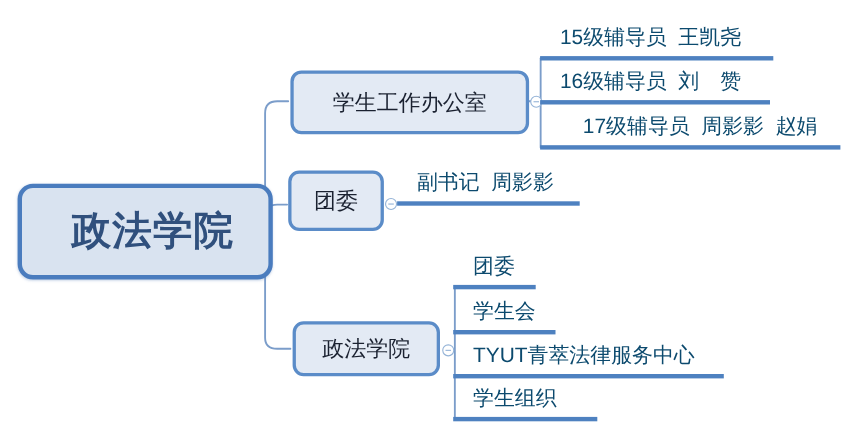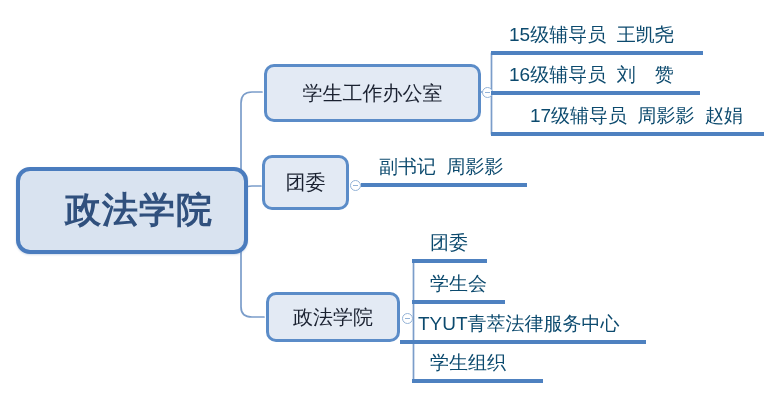--- a/index.html
+++ b/index.html
@@ -82,16 +82,16 @@
   </div>
 
   <div class="leaf" style="left:491px;top:23px;width:212px;">15级辅导员  王凯尧</div>
   <div class="leaf" style="left:491px;top:63px;width:209px;">16级辅导员  刘　赞</div>
   <div class="leaf" style="left:491px;top:104px;width:273px;text-align:center;">17级辅导员  周影影  赵娟</div>
 
   <div class="leaf" style="left:361px;top:155px;width:166px;">副书记  周影影</div>
 
   <div class="leaf" style="left:412px;top:231px;width:75px;">团委</div>
   <div class="leaf" style="left:412px;top:272px;width:93px;">学生会</div>
-  <div class="leaf" style="left:400px;top:312px;width:246px;">TYUT青萃法律服务中心</div>
+  <div class="leaf" style="left:412px;top:312px;width:246px;">TYUT青萃法律服务中心</div>
   <div class="leaf" style="left:412px;top:351px;width:131px;">学生组织</div>
 
 </div>
 
 </body></html>

